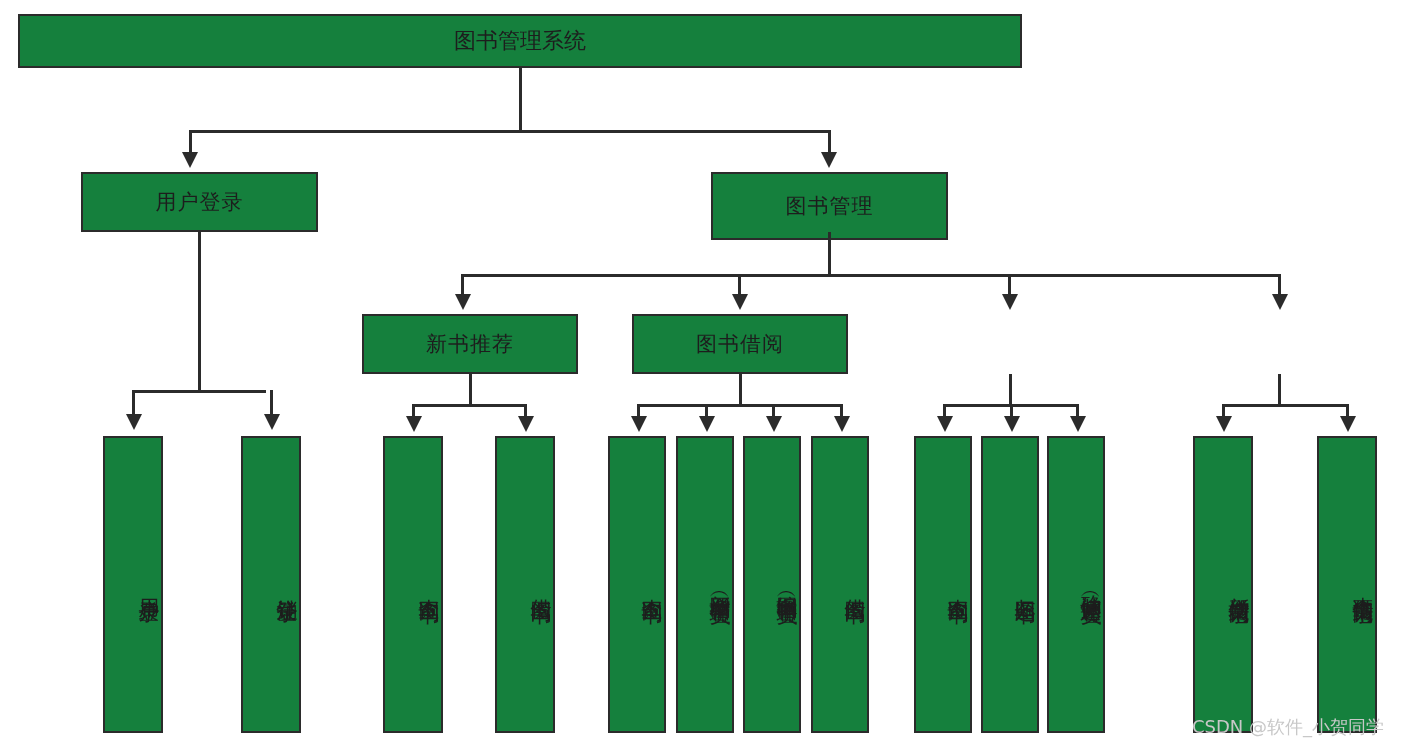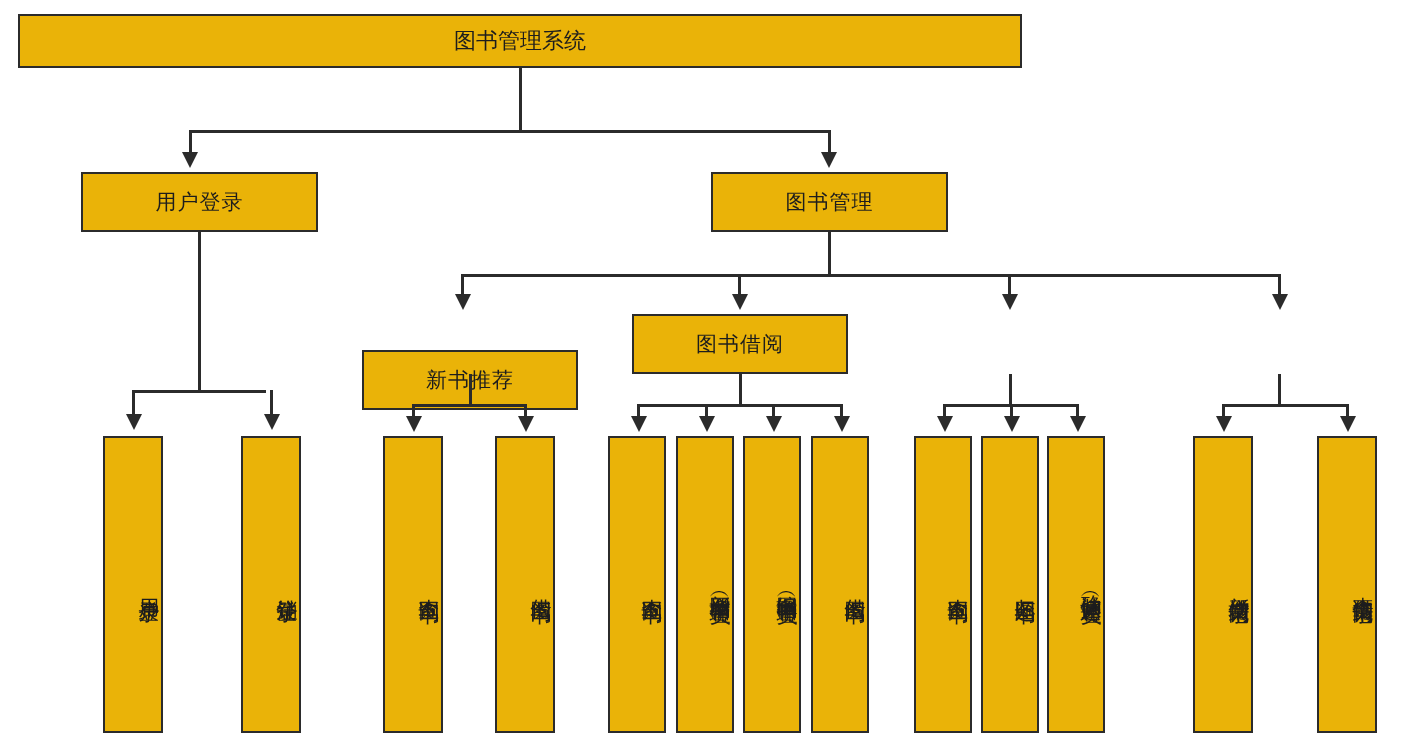--- a/index.html
+++ b/index.html
@@ -1,18 +1,18 @@
 <!DOCTYPE html>
 <html><head>
 <meta charset="utf-8">
 <style>
   html,body{margin:0;padding:0;background:#ffffff;}
   body{font-family:"Liberation Sans","DejaVu Sans",sans-serif;}
   #canvas{position:relative;width:1405px;height:747px;background:#ffffff;overflow:hidden;}
-  .node{position:absolute;box-sizing:border-box;border:2.5px solid #2b2b2b;background:#eab308;
+  .node{position:absolute;box-sizing:border-box;border:2.5px solid #2b2b2b;background:#15803d;
         display:flex;align-items:center;justify-content:center;color:#1d1d1d;}
   .node.h{font-size:21px;letter-spacing:1px;}
   .node.root{font-size:22px;}
   .node.v{writing-mode:vertical-rl;text-orientation:upright;font-size:21px;line-height:1.12;
           letter-spacing:1.5px;padding-top:10px;padding-bottom:10px;align-items:flex-start;justify-content:center;}
   .node.v .vtxt{writing-mode:vertical-rl;text-orientation:upright;white-space:normal;display:block;}
   .edge{position:absolute;background:#2b2b2b;}
   .edge.vline{width:2.5px;}
   .edge.hline{height:2.5px;}
   .arrow{position:absolute;width:0;height:0;border-left:8px solid transparent;
@@ -34,21 +34,21 @@
   <div class="edge hline" style="left:190px;top:130px;width:640px;"></div>
 
   <div class="edge vline" style="left:189px;top:130px;height:24px;"></div>
   <div class="arrow" style="left:182px;top:152px;"></div>
   <div class="edge vline" style="left:828px;top:130px;height:24px;"></div>
   <div class="arrow" style="left:821px;top:152px;"></div>
 
   <div class="node h" style="left:81px;top:172px;width:237px;height:60px;">
     <span>用户登录</span>
   </div>
-  <div class="node h" style="left:711px;top:172px;width:237px;height:60px;">
+  <div class="node h" style="left:711px;top:172px;width:237px;height:68px;">
     <span>图书管理</span>
   </div>
 
   <div class="edge vline" style="left:198px;top:232px;height:158px;"></div>
   <div class="edge hline" style="left:133px;top:390px;width:133px;"></div>
   <div class="edge vline" style="left:132px;top:390px;height:26px;"></div>
   <div class="arrow" style="left:126px;top:414px;"></div>
   <div class="edge vline" style="left:270px;top:390px;height:26px;"></div>
   <div class="arrow" style="left:264px;top:414px;"></div>
 
@@ -56,21 +56,21 @@
   <div class="edge hline" style="left:462px;top:274px;width:818px;"></div>
   <div class="edge vline" style="left:461px;top:274px;height:22px;"></div>
   <div class="arrow" style="left:455px;top:294px;"></div>
   <div class="edge vline" style="left:738px;top:274px;height:22px;"></div>
   <div class="arrow" style="left:732px;top:294px;"></div>
   <div class="edge vline" style="left:1008px;top:274px;height:22px;"></div>
   <div class="arrow" style="left:1002px;top:294px;"></div>
   <div class="edge vline" style="left:1278px;top:274px;height:22px;"></div>
   <div class="arrow" style="left:1272px;top:294px;"></div>
 
-  <div class="node h" style="left:362px;top:314px;width:216px;height:60px;margin-top:36px;">
+  <div class="node h" style="left:362px;top:314px;width:216px;height:60px;">
     <span>新书推荐</span>
   </div>
   <div class="node h" style="left:632px;top:314px;width:216px;height:60px;">
     <span>图书借阅</span>
   </div>
 
   <div class="edge vline" style="left:469px;top:374px;height:32px;"></div>
   <div class="edge hline" style="left:413px;top:404px;width:113px;"></div>
   <div class="edge vline" style="left:412px;top:404px;height:14px;"></div>
   <div class="arrow" style="left:406px;top:416px;"></div>
@@ -141,14 +141,15 @@
     <span class="vtxt">确认归还（管理员）</span>
   </div>
 
   <div class="node v" style="left:1193px;top:436px;width:60px;height:297px;">
     <span class="vtxt">新增借阅记录</span>
   </div>
   <div class="node v" style="left:1317px;top:436px;width:60px;height:297px;">
     <span class="vtxt">查询借阅记录</span>
   </div>
 
+  <div class="watermark" style="left:1192px;top:715px;">CSDN @软件_小贺同学</div>
 
 </div>
 
 </body></html>

